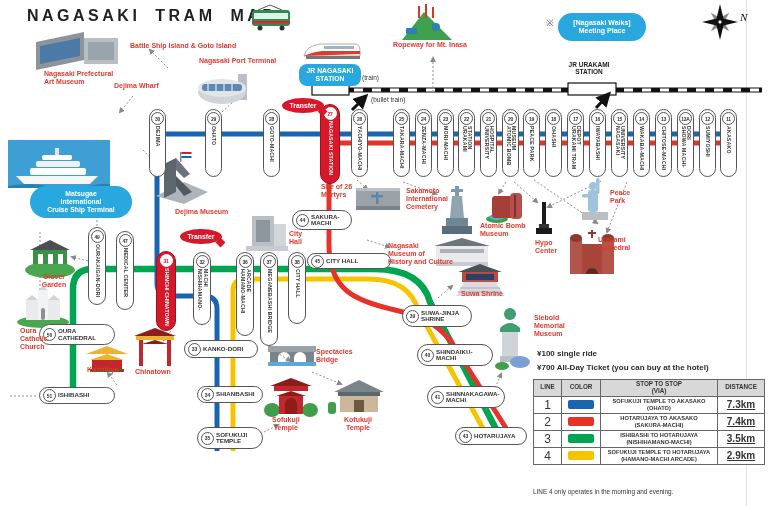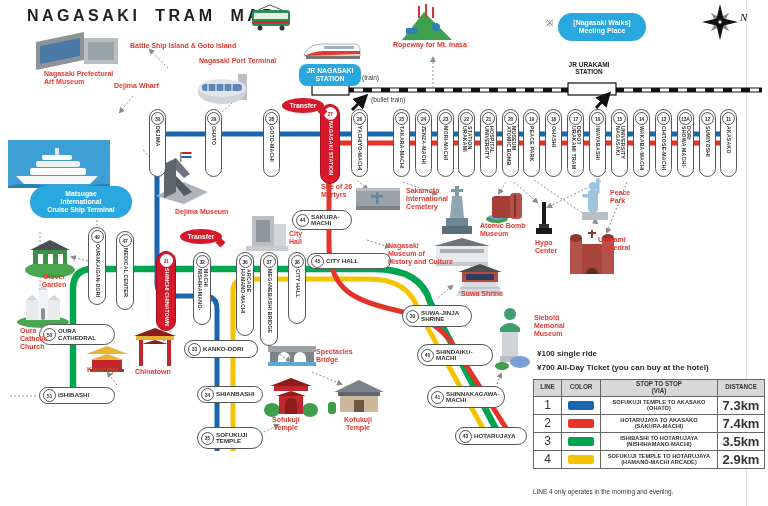--- a/index.html
+++ b/index.html
@@ -42,21 +42,21 @@
   .fare{position:absolute;color:#2b2b2b;font-size:8px;font-weight:bold;z-index:6;}
   .note{position:absolute;color:#333;font-size:6.4px;z-index:6;}
   
   table.legend{position:absolute;left:533px;top:379px;border-collapse:collapse;z-index:7;background:#fff;}
   table.legend th,table.legend td{border:1px solid #666;text-align:center;vertical-align:middle;padding:1px 2px;}
   table.legend th{background:#d8d8d8;font-size:6.3px;font-weight:bold;color:#333;line-height:1.1;}
   table.legend td.ln{font-size:12px;width:23px;color:#333;}
   table.legend td.cw{width:34px;}
   table.legend td.cw div{width:26px;height:9px;border-radius:2px;margin:0 auto;}
   table.legend td.rt{width:112px;font-size:5.7px;font-weight:bold;line-height:1.15;color:#333;}
-  table.legend td.ds{width:42px;font-size:13px;font-weight:bold;color:#333;}
+  table.legend td.ds{width:42px;font-size:10px;font-weight:bold;color:#333;text-decoration:underline;}
   .compass-n{position:absolute;left:740px;top:11px;font-family:"Liberation Serif",serif;
        font-style:italic;font-size:11px;color:#111;z-index:6;}
   .edge{position:absolute;left:746px;top:0;width:1px;height:506px;background:#e2e2e2;z-index:1;}
   svg.layer{position:absolute;left:0;top:0;z-index:2;}
   .icon{position:absolute;z-index:4;}
 </style>
 </head>
 <body>
 
 <div class="canvas" id="cv">

